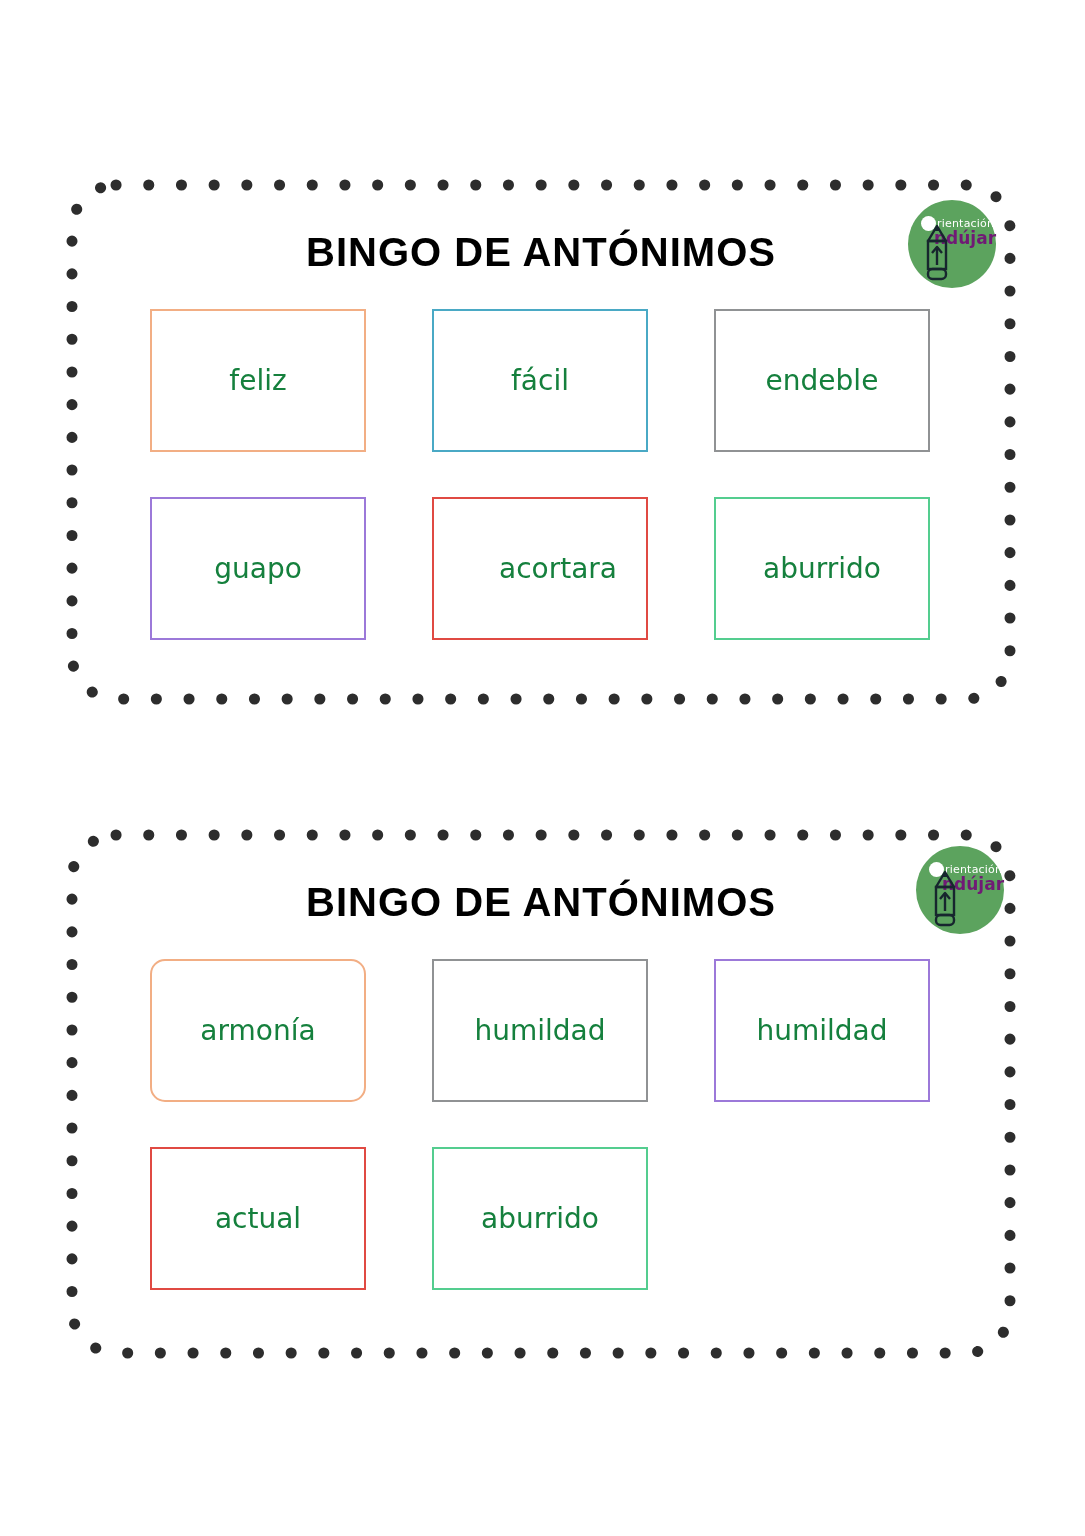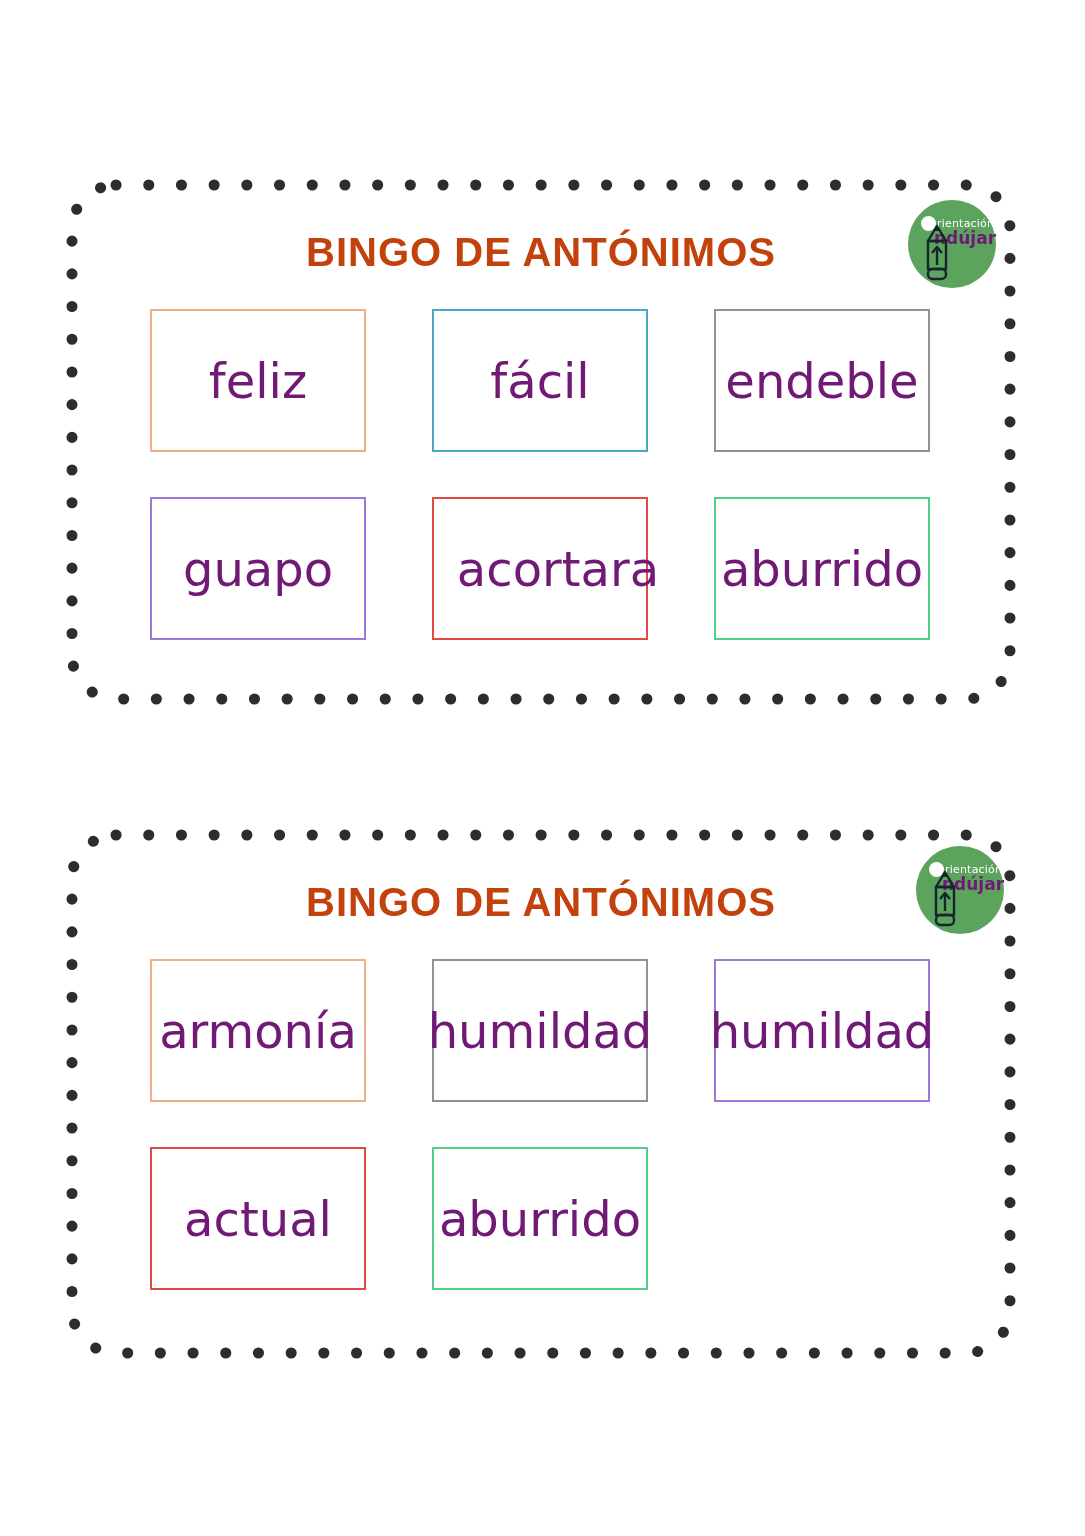--- a/index.html
+++ b/index.html
@@ -6,21 +6,21 @@
   body{
     width:1085px;height:1536px;position:relative;background:#ffffff;
     font-family:"DejaVu Sans","Liberation Sans",sans-serif;overflow:hidden;
   }
   .card{position:absolute;left:65px;width:952px;height:528px;}
   #card-1{top:178px;}
   #card-2{top:828px;height:532px;}
   .dotted-frame{position:absolute;left:0;top:0;}
   .card-title{
     position:absolute;left:0;top:52px;width:100%;margin:0;
-    text-align:center;color:#c2410c;
+    text-align:center;color:#000000;
     font-family:"Liberation Sans",sans-serif;font-weight:800;
     font-size:40px;letter-spacing:1px;
   }
   
   .logo{position:absolute;width:88px;height:88px;}
   #card-1 .logo{left:843px;top:22px;}
   #card-2 .logo{left:851px;top:18px;}
   .logo-circle{position:absolute;left:0;top:0;width:88px;height:88px;border-radius:50%;background:#5ca35e;}
   .logo-o{position:absolute;left:13px;top:16px;width:15px;height:15px;border-radius:50%;background:#ffffff;}
   .logo-line1{position:absolute;left:29px;top:17px;color:#ffffff;font-size:11px;letter-spacing:0.2px;}
@@ -28,21 +28,21 @@
   .pencil{position:absolute;left:13px;top:24px;}
   
   .word-grid{
     position:absolute;left:85px;top:131px;
     display:grid;grid-template-columns:216px 216px 216px;
     grid-auto-rows:143px;column-gap:66px;row-gap:45px;
   }
   .word-box{
     border:2.5px solid #999;background:#ffffff;
     display:flex;align-items:center;justify-content:center;
-    color:#701a75;font-size:48px;line-height:1;
+    color:#15803d;font-size:28px;line-height:1;
   }
 </style>
 </head>
 <body>
 
 <section class="card" id="card-1">
   <svg class="dotted-frame" width="952" height="528" viewBox="0 0 952 528">
     <rect x="7" y="7" width="938" height="514" rx="44" ry="44" fill="none" stroke="#2d2d2d" stroke-width="11" stroke-dasharray="0.1 32.6" stroke-linecap="round"></rect>
   </svg>
 
@@ -89,19 +89,19 @@
       <polygon points="16,2 7,17 25,17" fill="none" stroke="#17262e" stroke-width="2.4" stroke-linejoin="round"></polygon>
       <polygon points="16,2 13,7 19,7" fill="#17262e"></polygon>
       <rect x="7" y="17" width="18" height="28" fill="none" stroke="#17262e" stroke-width="2.4"></rect>
       <line x1="16" y1="41" x2="16" y2="23" stroke="#17262e" stroke-width="2.4"></line>
       <polyline points="11,29 16,23 21,29" fill="none" stroke="#17262e" stroke-width="2.4" stroke-linejoin="round"></polyline>
       <rect x="7" y="45" width="18" height="10" rx="4.5" fill="none" stroke="#17262e" stroke-width="2.4"></rect>
     </svg>
   </div>
 
   <div class="word-grid">
-    <div class="word-box" style="border-color: rgb(242, 174, 132);">armonía</div>
+    <div class="word-box" style="border-color: rgb(242, 174, 132); border-radius: 15px;">armonía</div>
     <div class="word-box" style="border-color: rgb(144, 146, 148);">humildad</div>
     <div class="word-box" style="border-color: rgb(156, 121, 217);">humildad</div>
     <div class="word-box" style="border-color: rgb(224, 74, 67);">actual</div>
     <div class="word-box" style="border-color: rgb(84, 205, 143);">aburrido</div>
   </div>
 </section>
 
 </body></html>

